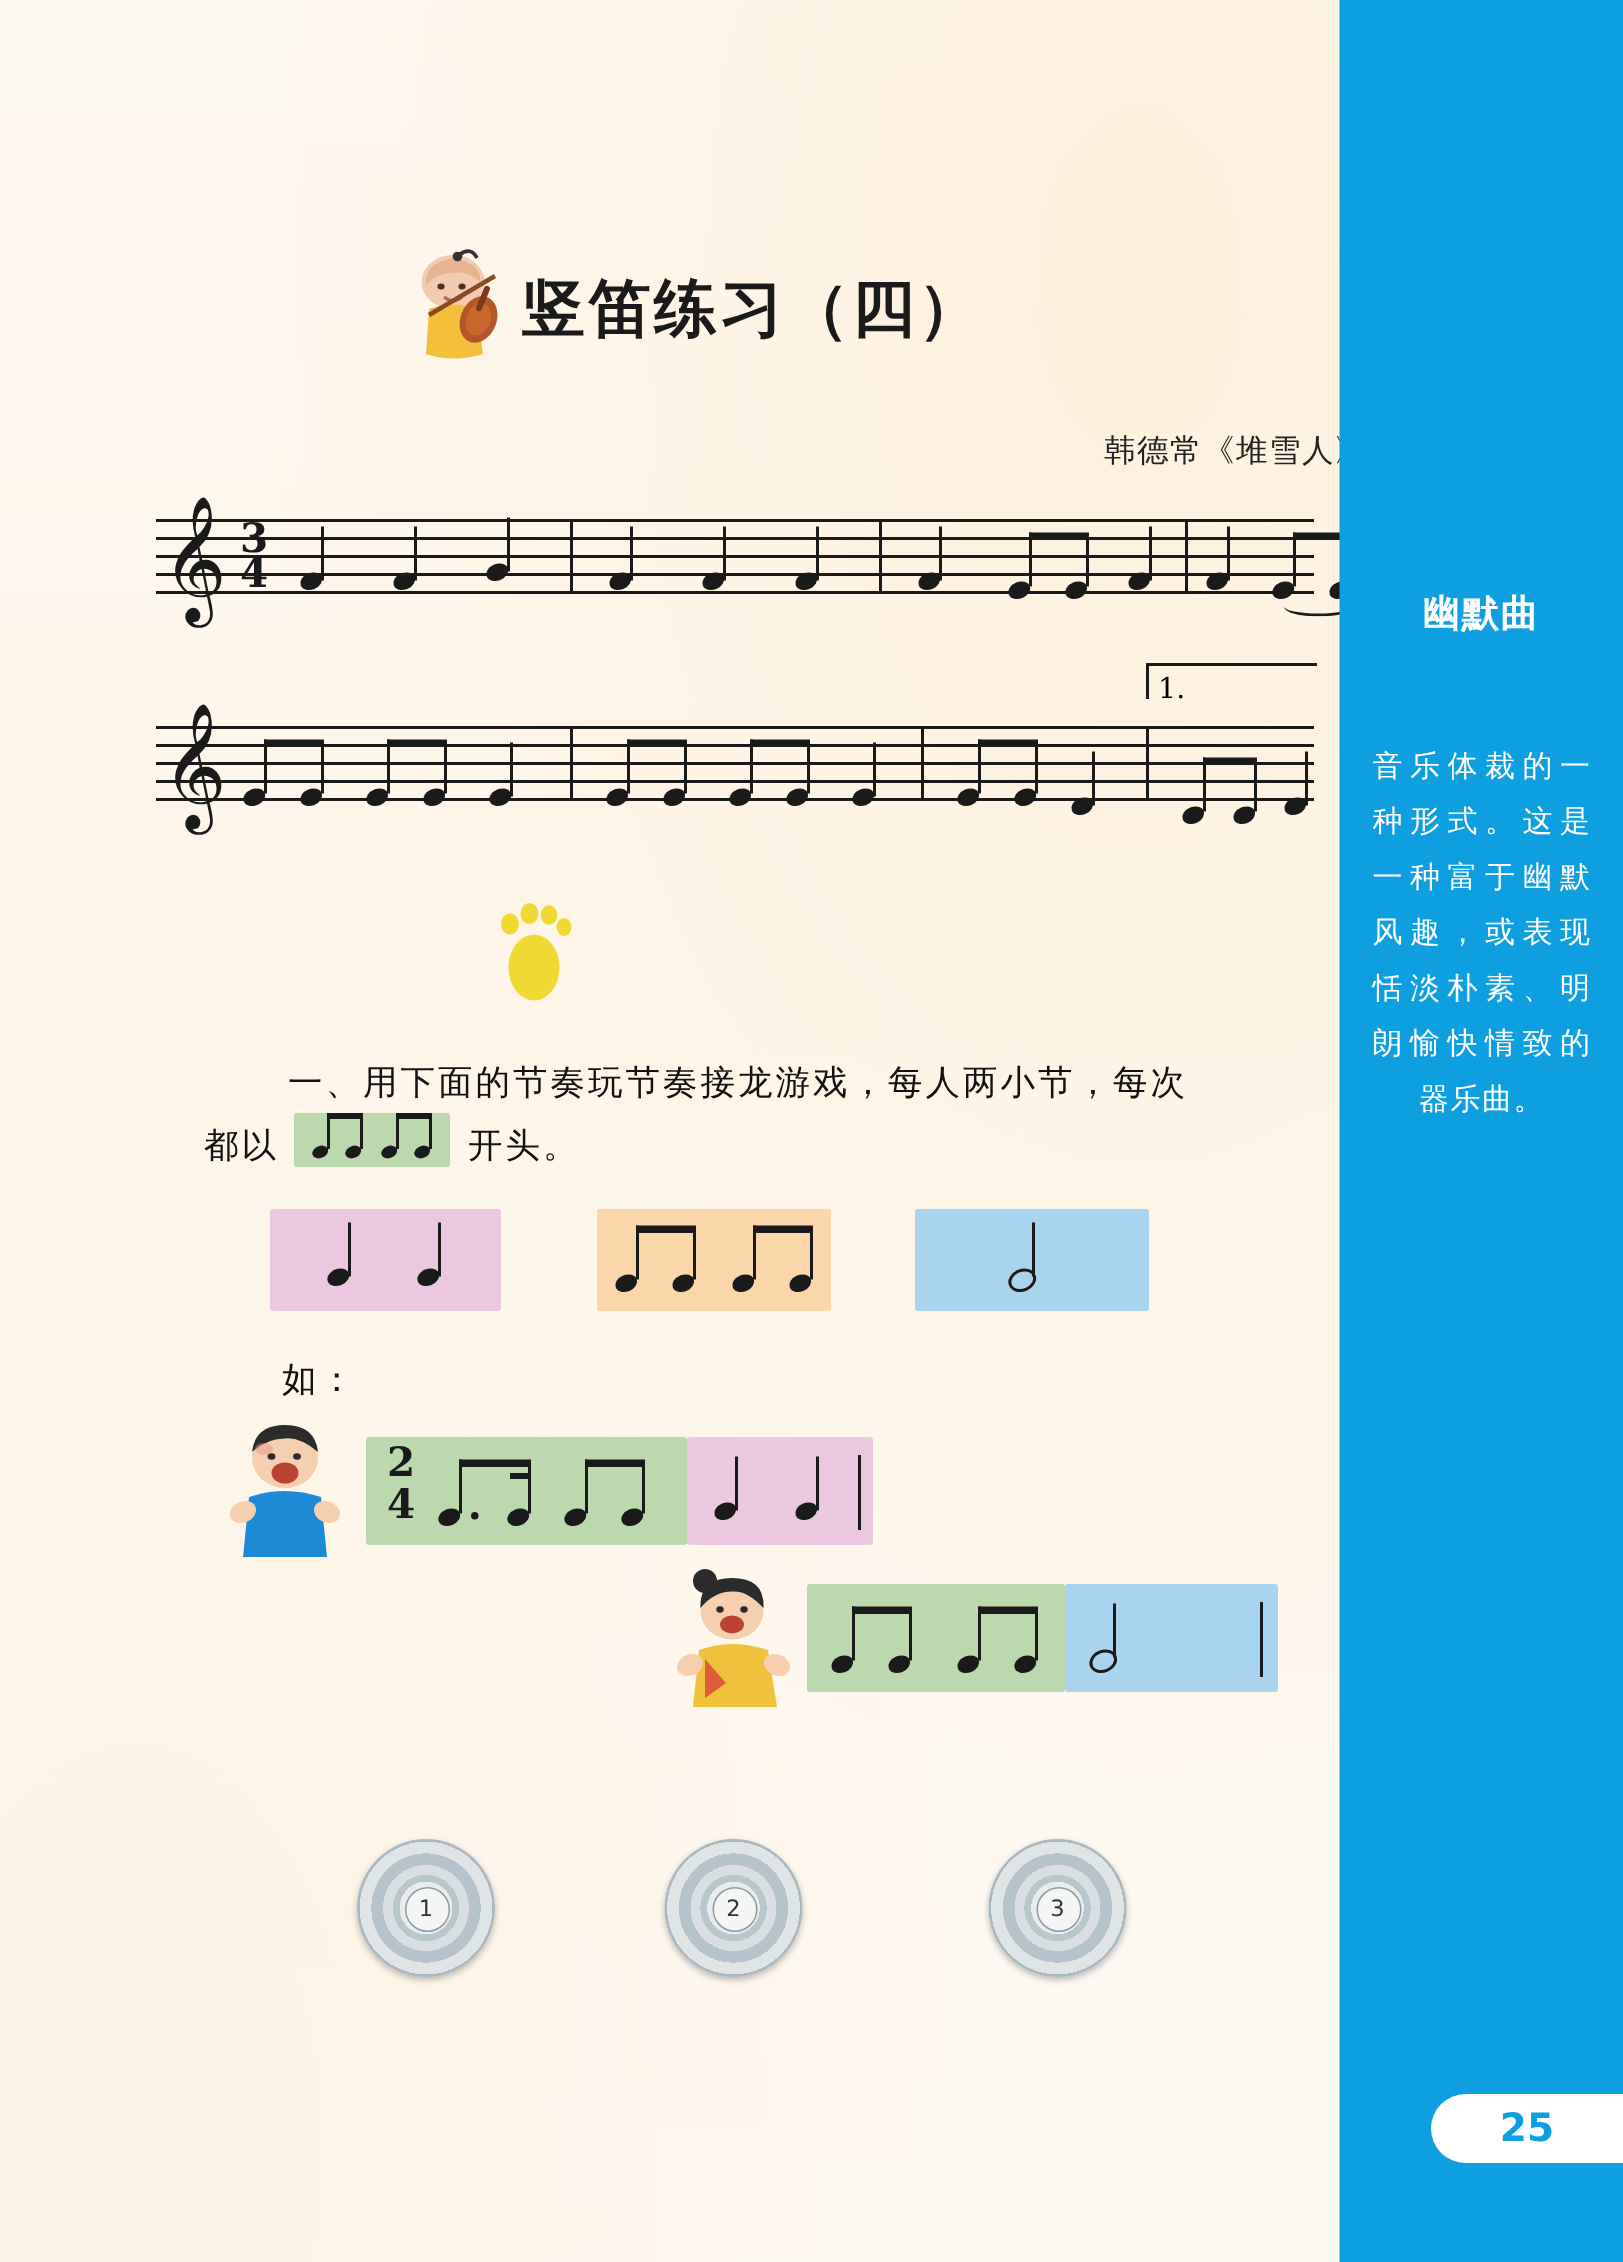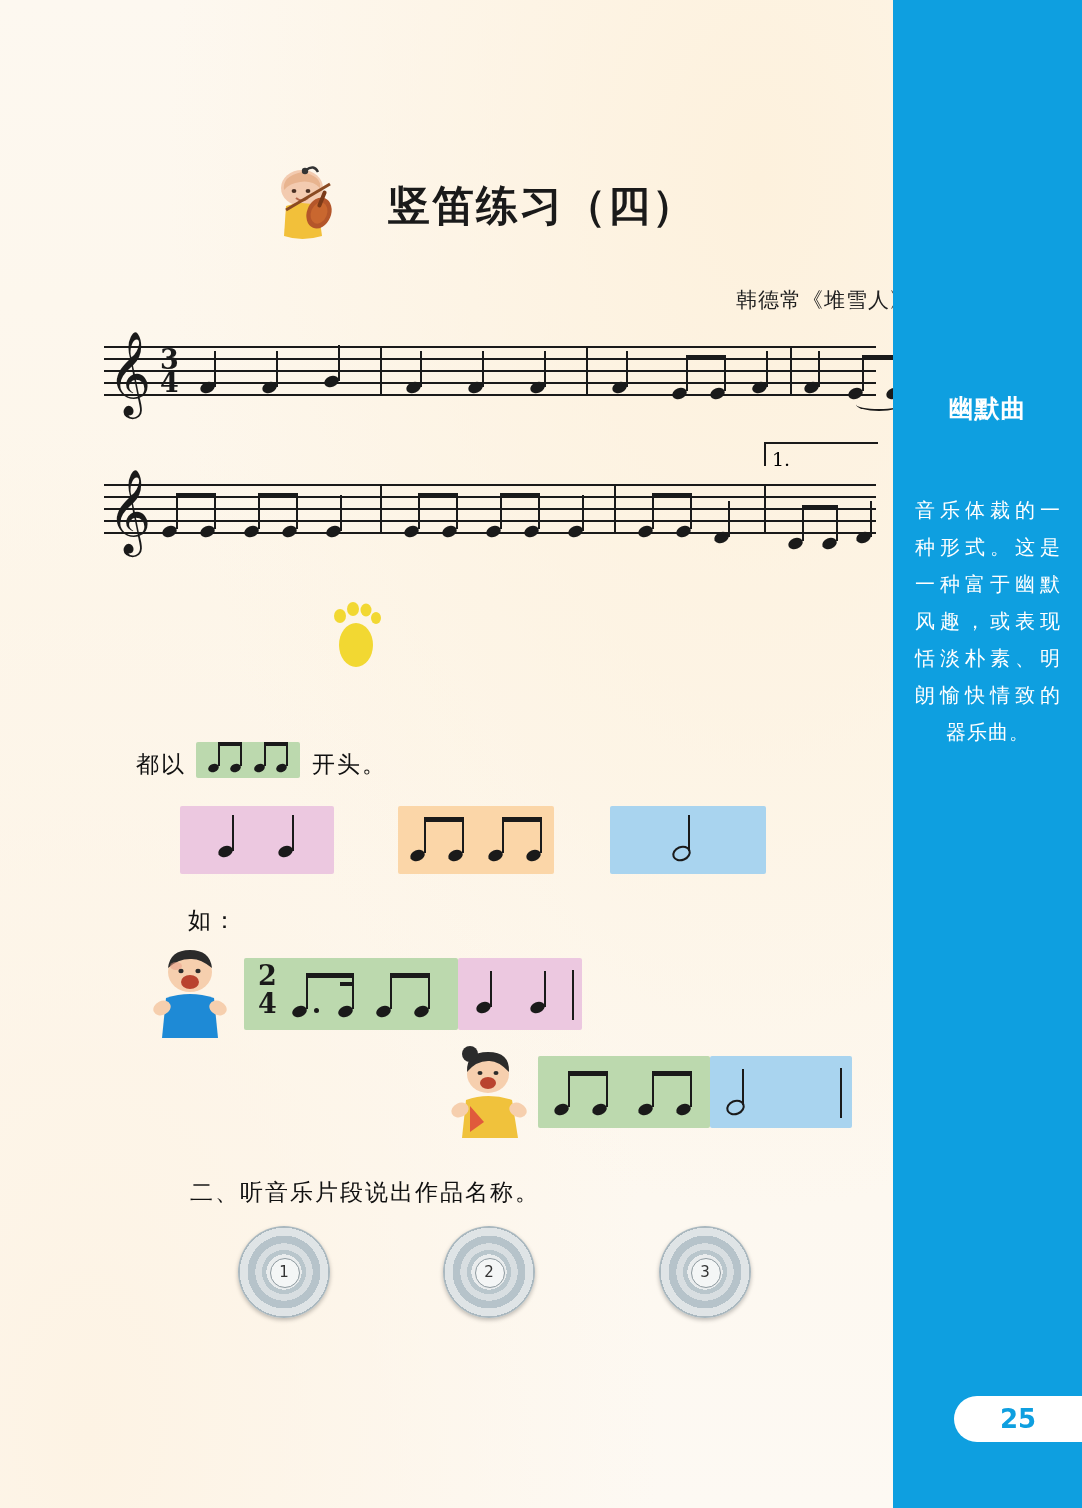--- a/index.html
+++ b/index.html
@@ -39,21 +39,21 @@
     background:#ffffff;border-radius:23px 0 0 23px;
     color:#0e9fe0;font-family:"DejaVu Sans", sans-serif;font-weight:bold;
     font-size:26px;display:flex;align-items:center;justify-content:center;
   }
 
   
   .title-row{position:absolute;left:272px;top:166px;display:flex;align-items:center;}
   .title-mascot{width:70px;height:80px;position:relative;margin-right:6px;}
   .title-text{
     font-family:"DejaVu Serif", serif;font-weight:bold;font-size:42px;color:#1a1a1a;
-    letter-spacing:2px;white-space:nowrap;margin-left:40px;
+    letter-spacing:2px;white-space:nowrap;
   }
   .composer{
     position:absolute;right:170px;top:286px;font-family:"DejaVu Serif", serif;
     font-size:21px;color:#222;letter-spacing:1px;
   }
 
   
   .staff-wrap{position:absolute;}
   .staff-lines{position:absolute;left:0;top:0;width:100%;height:48px;}
   .staff-lines div{position:absolute;left:0;width:100%;height:1.6px;background:#1a1a1a;}
@@ -333,20 +333,21 @@
   <div class="foot">
     <svg width="62" height="72" viewBox="0 0 62 72">
       <ellipse cx="30" cy="45" rx="17" ry="22" fill="#f2d832"></ellipse>
       <ellipse cx="14" cy="16" rx="6" ry="7" fill="#f2d832"></ellipse>
       <ellipse cx="27" cy="9" rx="6" ry="7" fill="#f2d832"></ellipse>
       <ellipse cx="40" cy="10" rx="5.5" ry="6.5" fill="#f2d832"></ellipse>
       <ellipse cx="50" cy="18" rx="5" ry="6" fill="#f2d832"></ellipse>
     </svg>
   </div>
 
+  <div class="bodytext" style="left:192px;top:700px;width:676px;">一、用下面的节奏玩节奏接龙游戏，每人两小节，每次</div>
   <div class="bodytext" style="left:136px;top:742px;">都以</div>
 
   <div class="rbox green" style="left:196px;top:742px;width:104px;height:36px;">
     <div class="note" style="position:absolute;left:12px;top:22px;">
       <div class="head" style="width:11px;height:8px;"></div>
         <div class="stem" style="left:10px;top:-22px;height:24px;"></div>
       </div>
     <div class="note" style="position:absolute;left:34px;top:22px;">
       <div class="head" style="width:11px;height:8px;"></div>
         <div class="stem" style="left:10px;top:-22px;height:24px;"></div>
@@ -493,21 +494,20 @@
   </div>
 
   <div class="rbox blue" style="left:710px;top:1056px;width:142px;height:72px;">
     <div class="note" style="position:absolute;left:16px;top:44px;">
       <div class="head open"></div>
         <div class="stem" style="left:16px;top:-31px;"></div>
       </div>
     <div class="barline" style="left:130px;top:12px;height:50px;"></div>
   </div>
 
-  <div class="bodytext" style="left:190px;top:1170px;">二、听音乐片段说出作品名称。</div>
 
   <div class="cd" style="left:238px;top:1226px;">
     <b>1</b>
   </div>
   <div class="cd" style="left:443px;top:1226px;">
     <b>2</b>
   </div>
   <div class="cd" style="left:659px;top:1226px;">
     <b>3</b>
   </div>

